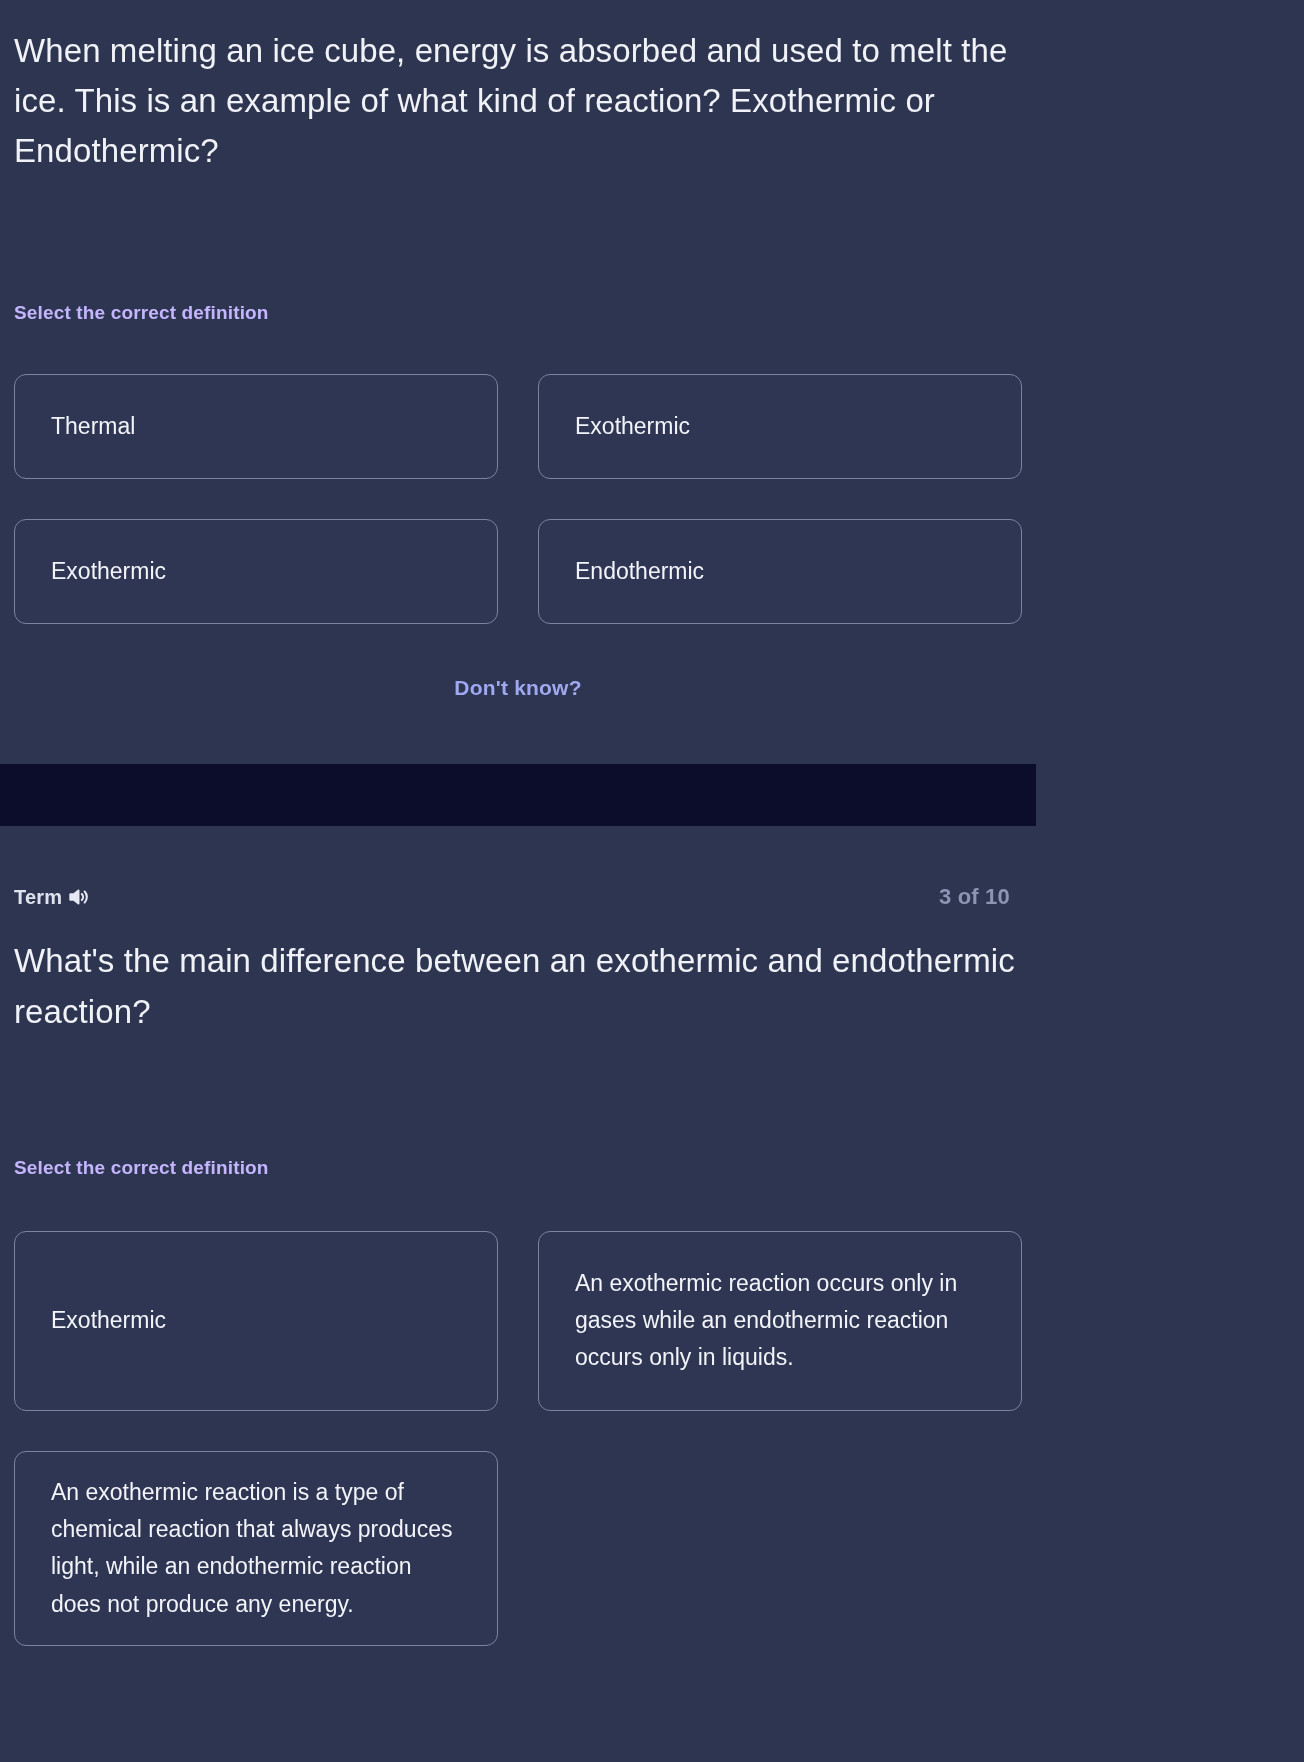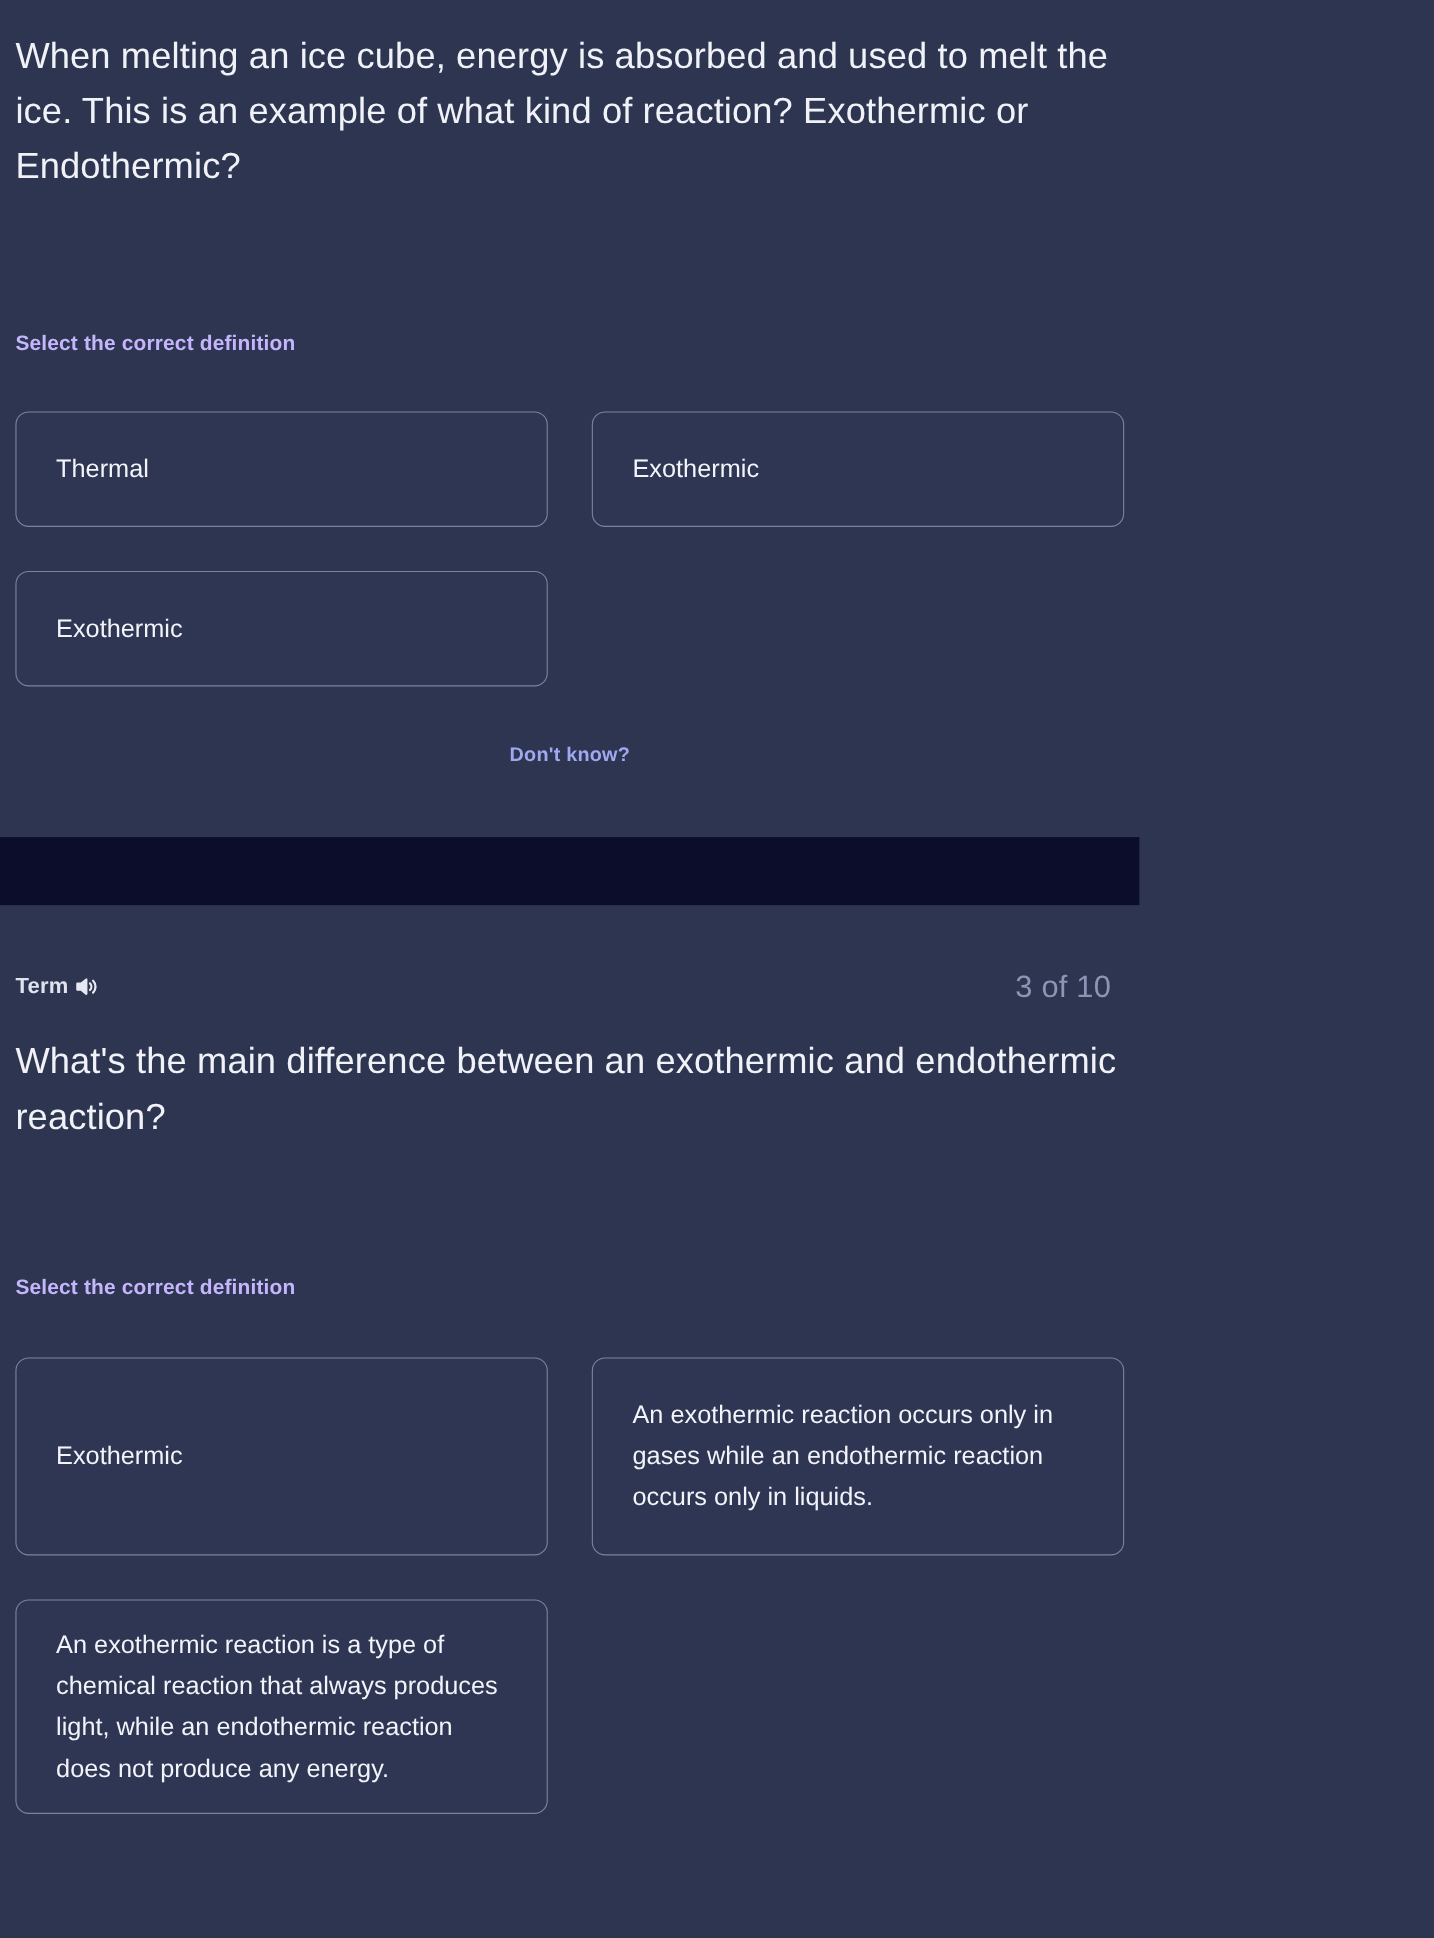--- a/index.html
+++ b/index.html
@@ -73,21 +73,21 @@
   .choice.tall  { min-height: 180px; }
 
   .dontknow-row {
     display: flex;
     justify-content: center;
     align-items: center;
   }
 
   .dontknow {
     color: #a0a8f0;
-    font-size: 18px;
+    font-size: 21px;
     font-weight: 700;
     letter-spacing: 0.2px;
     cursor: pointer;
     background: none;
     border: none;
     font-family: inherit;
   }
 
   
   .band {
@@ -121,23 +121,24 @@
     display: inline-flex;
     width: 26px;
     height: 26px;
     align-items: center;
     justify-content: center;
     cursor: pointer;
   }
 
   .counter {
     color: #8d95b5;
-    font-size: 28px;
+    font-size: 22px;
     letter-spacing: 0.2px;
     padding-right: 10px;
+    font-weight: bold;
   }
 </style>
 </head>
 <body>
 
 <div class="page">
 
   <section class="section">
     <div class="q-wrap">
 
@@ -151,20 +152,23 @@
 
       <div class="choices">
         <div class="choice short">
           <span>Thermal</span>
         </div>
         <div class="choice short">
           <span>Exothermic</span>
         </div>
         <div class="choice short">
           <span>Exothermic</span>
+        </div>
+        <div class="choice short">
+          <span>Endothermic</span>
         </div>
       </div>
 
       <div style="height:52px"></div>
 
       <div class="dontknow-row">
         <button class="dontknow">Don't know?</button>
       </div>
 
       <div style="height:64px"></div>

